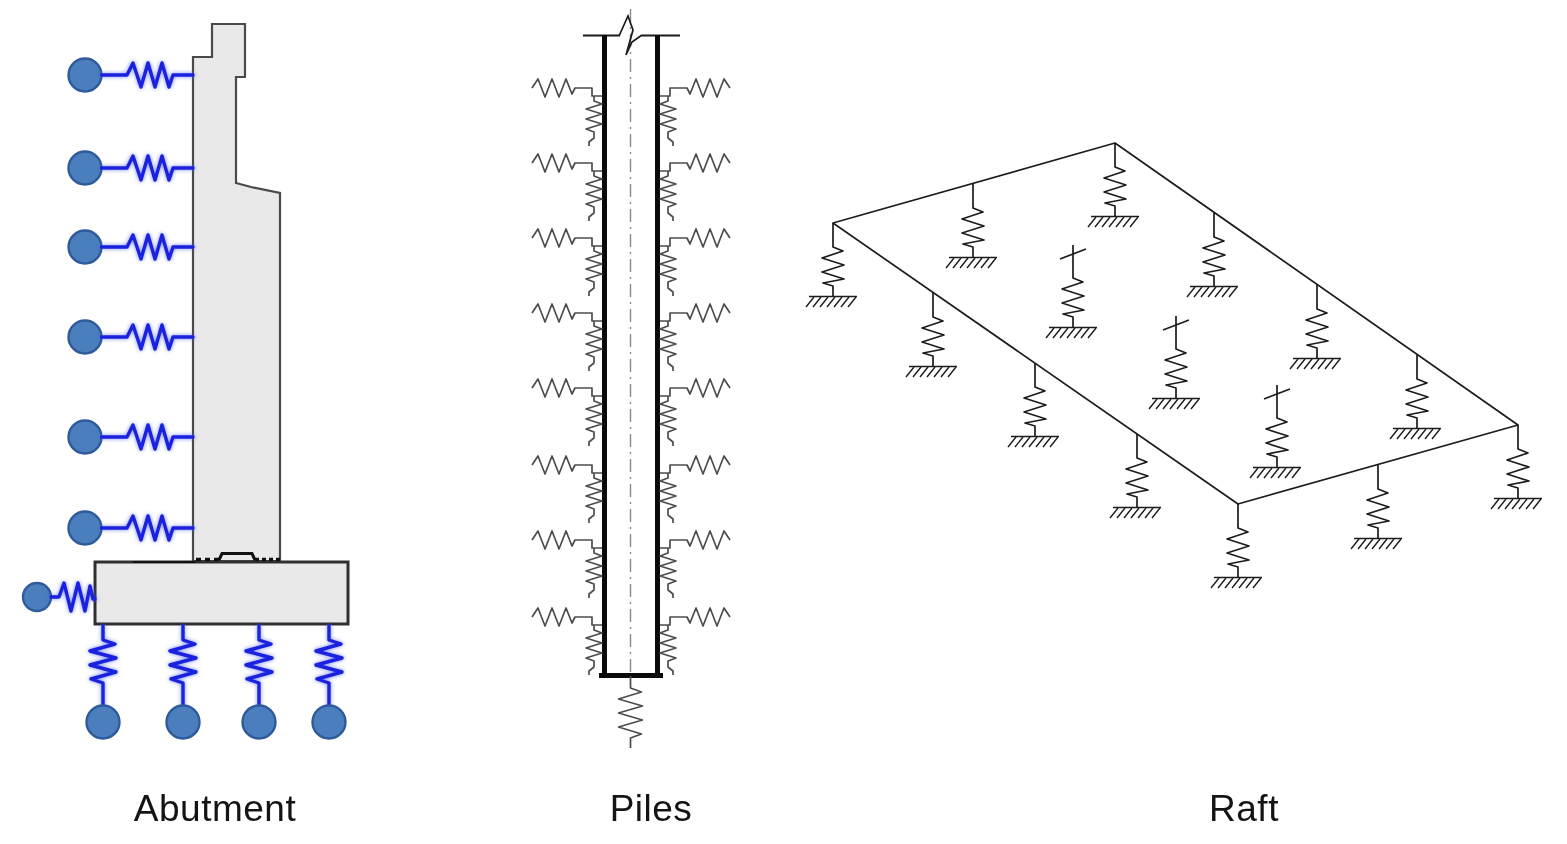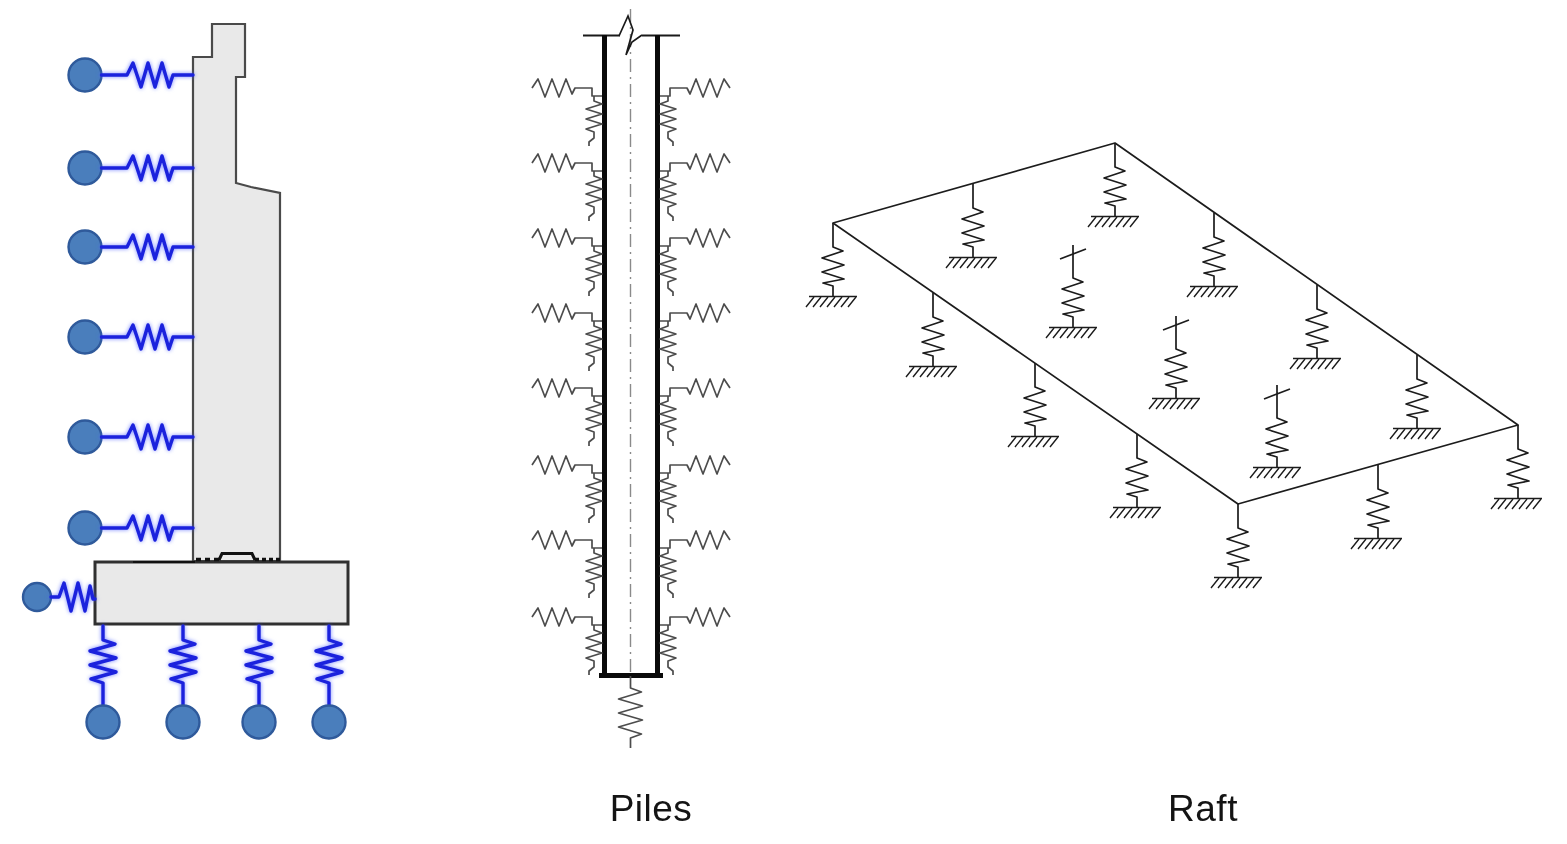--- a/index.html
+++ b/index.html
@@ -145,16 +145,17 @@
     </g>
 
     <g>
       <use href="#rSt" transform="translate(1073 254)"></use>
       <use href="#rSt" transform="translate(1176 325)"></use>
       <use href="#rSt" transform="translate(1277 394)"></use>
     </g>
   </g>
 </svg>
 
+<div class="label" style="left:215px">Abutment</div>
 <div class="label" style="left:651px">Piles</div>
-<div class="label" style="left:1203px">Raft</div>
+<div class="label" style="left:1244px">Raft</div>
 
 </div>
 
 </body></html>

